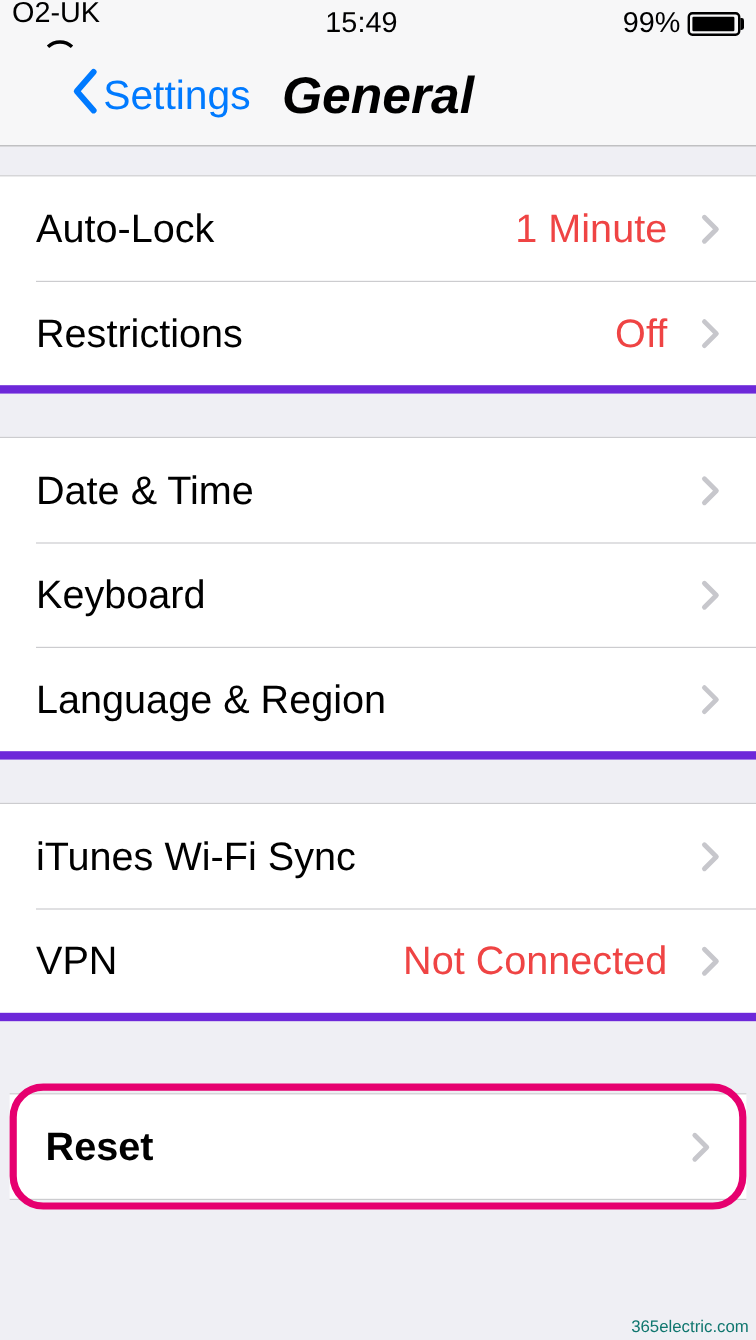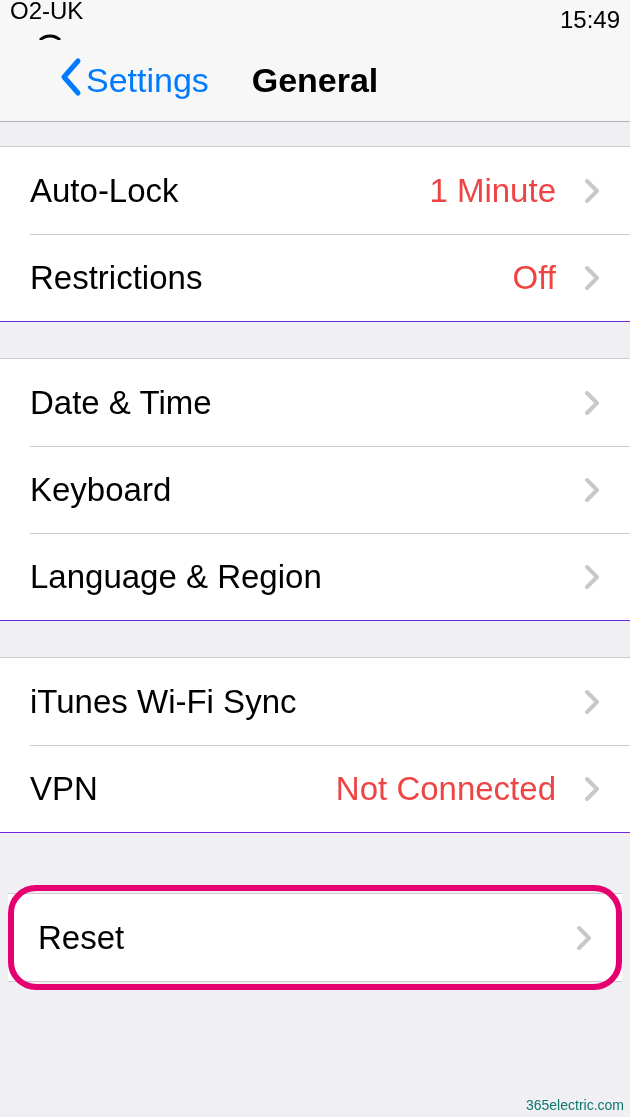--- a/index.html
+++ b/index.html
@@ -48,29 +48,30 @@
       color: #007aff;
       font-size: 34px;
       padding-left: 10px;
       font-weight: 300;
     }
     .back-chevron { margin-right: 4px; }
     .nav-title {
       position: absolute;
       left: 50%;
       transform: translateX(-50%);
-      font-size: 34px;
+      font-size: 43px;
       font-weight: 600;
       color: #000;
+      font-style: italic;
     }
 
     .table-group {
       background: #fff;
       border-top: 1px solid #cccccf;
-      border-bottom: 1px solid #6d28d9;
+      border-bottom: 7px solid #6d28d9;
       margin-top: 36px;
     }
     .table-group.first { margin-top: 24px; }
     .table-cell {
       height: 87px;
       display: flex;
       align-items: center;
       padding: 0 30px 0 30px;
       position: relative;
     }
@@ -88,20 +89,21 @@
     .disclosure {
       color: #c7c7cc;
       display: flex;
       align-items: center;
     }
 
     .highlight-wrap {
       margin-top: 60px;
       padding: 0 8px;
       position: relative;
+      font-weight: bold;
     }
     .highlight-group {
       background: #fff;
       border-top: 1px solid #cccccf;
       border-bottom: 1px solid #cccccf;
     }
     .highlight-border {
       position: absolute;
       inset: -8px 8px -8px 8px;
       border: 6px solid #e6006f;
@@ -131,20 +133,29 @@
         <span class="dot"></span>
     </span>
     <span>O2-UK</span>
     <span class="wifi-icon">
       <svg width="26" height="20" viewBox="0 0 26 20">
           <path d="M13 18 a2 2 0 1 0 0.001 0 M7 11 a9 9 0 0 1 12 0 l-2 2 a6 6 0 0 0 -8 0 z M2 6 a16 16 0 0 1 22 0 l-2 2 a13 13 0 0 0 -18 0 z" fill="#000"></path>
         </svg>
     </span>
   </div>
   <div class="status-center">15:49</div>
+  <div class="status-right">
+    <span>99%</span>
+    <span class="battery">
+      <span class="battery-body">
+          <div class="battery-fill"></div>
+        </span>
+        <span class="battery-tip"></span>
+    </span>
+  </div>
 </div>
 
 <div class="nav-bar">
   <div class="back-button">
     <span class="back-chevron">
       <svg width="24" height="40" viewBox="0 0 24 40">
           <polyline points="20,4 6,20 20,36" fill="none" stroke="#007aff" stroke-width="5" stroke-linecap="round" stroke-linejoin="round"></polyline>
         </svg>
     </span>
     <span>Settings</span>

